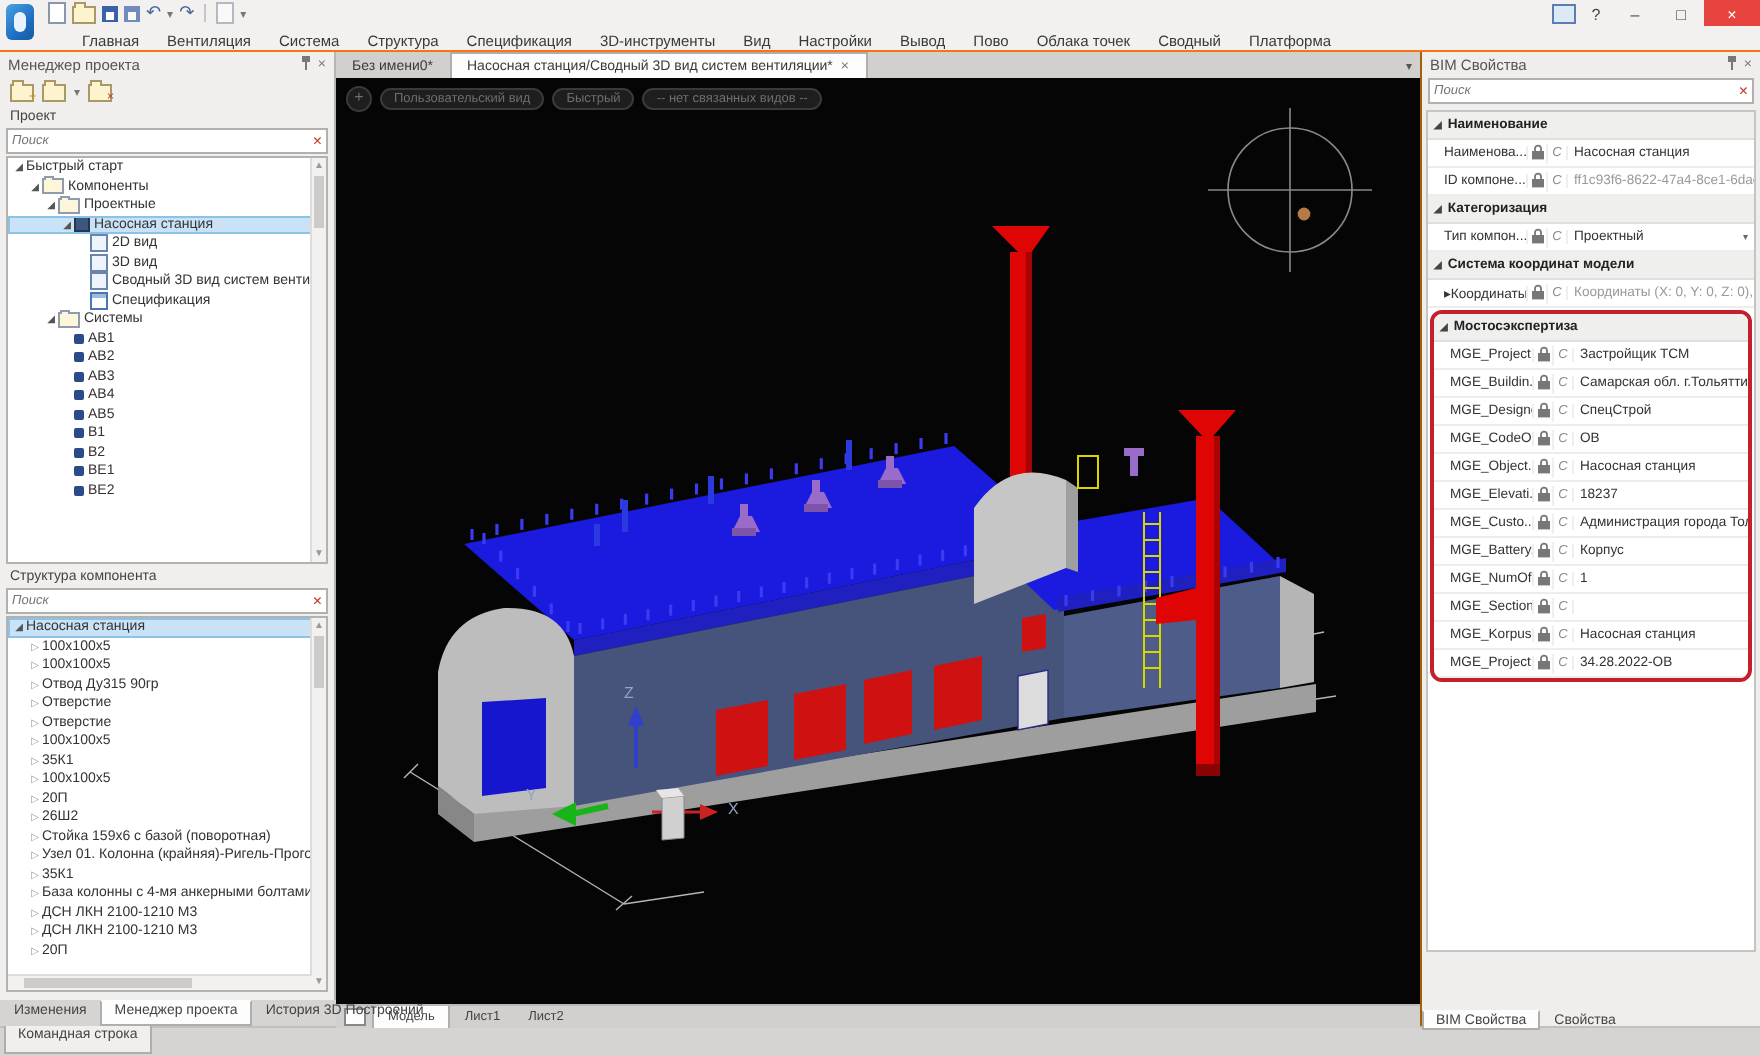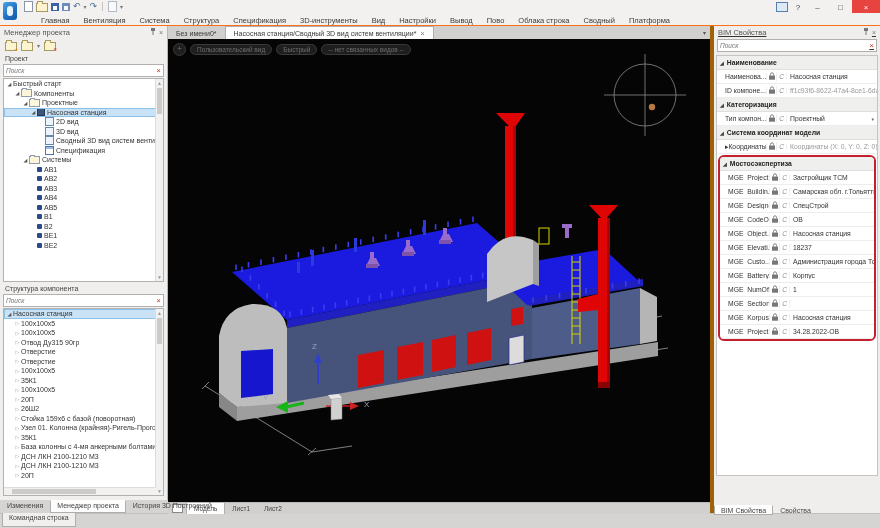--- a/index.html
+++ b/index.html
@@ -77,21 +77,21 @@
   .vp-buttons{position:absolute;left:5px;top:4px;display:flex;gap:4px;align-items:center;z-index:4;}
   .vpill{background:#1e1e1e;border:1px solid #3a3a3a;border-radius:7px;color:#6e6e6e;font-size:6.5px;
          padding:1px 6px;white-space:nowrap;}
   .vplus{width:11px;height:11px;border-radius:50%;background:#1e1e1e;border:1px solid #3a3a3a;color:#6e6e6e;
          font-size:8px;line-height:9px;text-align:center;padding:0;}
   .sheet-tabs{position:absolute;left:168px;top:502px;width:542px;height:11px;background:#d2d0ce;display:flex;align-items:stretch;border-top:1px solid #bcbab8;}
   .stab{font-size:6.5px;color:#444;padding:0 7px;display:flex;align-items:center;}
   .stab.active{background:#fdfdfd;border:1px solid #b0aeac;border-top:0;border-bottom:0;}
   .sheeticon{width:9px;height:7px;background:#fdfdfd;border:1px solid #8a8886;margin:1px 3px 0 4px;}
   
-  .right-panel{position:absolute;top:26px;right:0;width:170px;height:487px;background:#efeeec;border-left:4px solid #a16207;box-sizing:border-box;text-decoration:underline;}
+  .right-panel{position:absolute;top:26px;right:0;width:170px;height:487px;background:#efeeec;border-left:1px solid #a16207;box-sizing:border-box;}
   .pgrid{position:absolute;top:29px;left:2px;right:2px;height:419px;background:#fff;border:1px solid #c6c4c2;overflow:hidden;}
   .prow{display:flex;align-items:center;height:13px;border-bottom:1px solid #eeedec;font-size:6.8px;}
   .pgroup{display:flex;align-items:center;height:13px;background:#efefee;border-bottom:1px solid #e0dfde;
           font-size:6.8px;font-weight:bold;color:#222;padding-left:3px;gap:3px;}
   .pgroup .tri{font-size:5px;color:#444;}
   .pc-label{width:50px;flex:none;padding-left:8px;color:#333;white-space:nowrap;overflow:hidden;border-right:1px solid #f0efee;box-sizing:border-box;}
   .pc-ico{width:10px;flex:none;text-align:center;border-right:1px solid #f0efee;box-sizing:border-box;}
   .pc-c{width:10px;flex:none;text-align:center;color:#888;font-size:6.5px;font-style:italic;border-right:1px solid #f0efee;box-sizing:border-box;}
   .pc-val{flex:1;padding-left:3px;color:#333;white-space:nowrap;overflow:hidden;}
   .pc-val.muted{color:#9a9a9a;}
@@ -132,21 +132,21 @@
       <span class="menutab">Главная</span>
       <span class="menutab">Вентиляция</span>
       <span class="menutab">Система</span>
       <span class="menutab">Структура</span>
       <span class="menutab">Спецификация</span>
       <span class="menutab">3D-инструменты</span>
       <span class="menutab">Вид</span>
       <span class="menutab">Настройки</span>
       <span class="menutab">Вывод</span>
       <span class="menutab">Пово</span>
-      <span class="menutab">Облака строка</span>
+      <span class="menutab">Облака точек</span>
       <span class="menutab">Сводный</span>
       <span class="menutab">Платформа</span>
     </div>
 
   <div class="left-panel">
     <div class="pheader">
       <span>Менеджер проекта</span>
       <span class="sp"></span>
       <span class="hicon">
         <svg width="6" height="7" viewBox="0 0 6 7">

